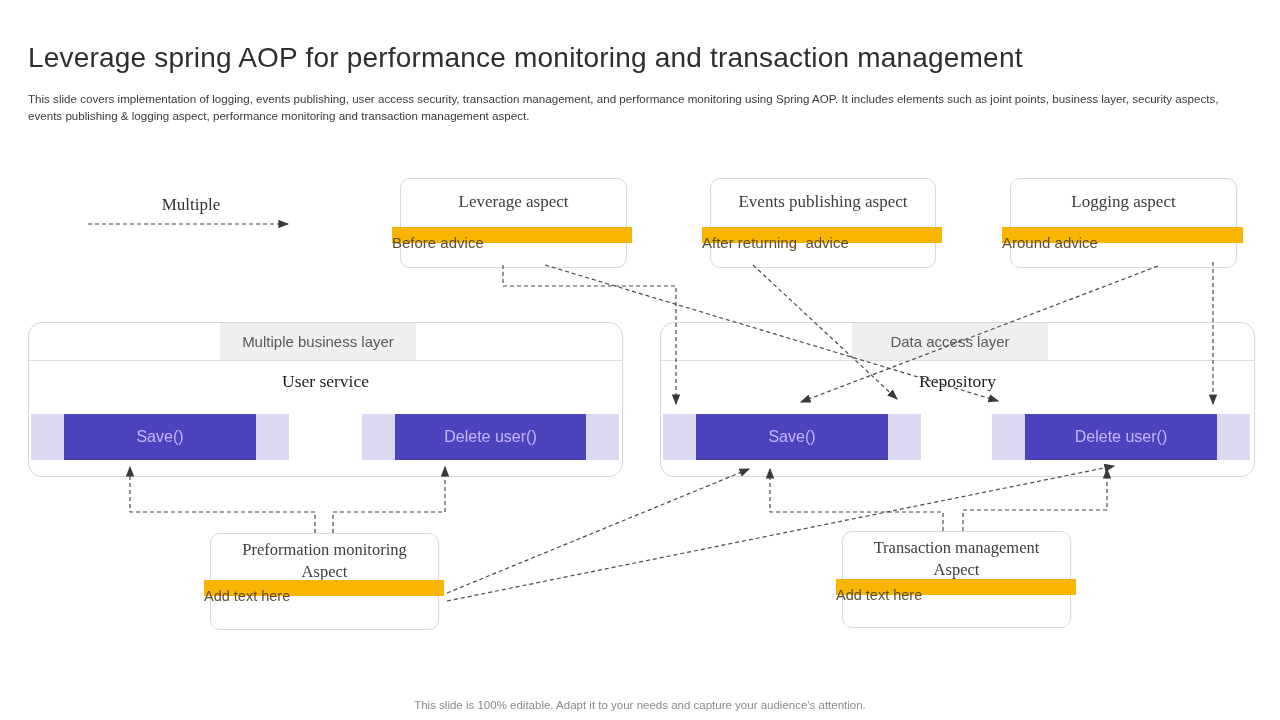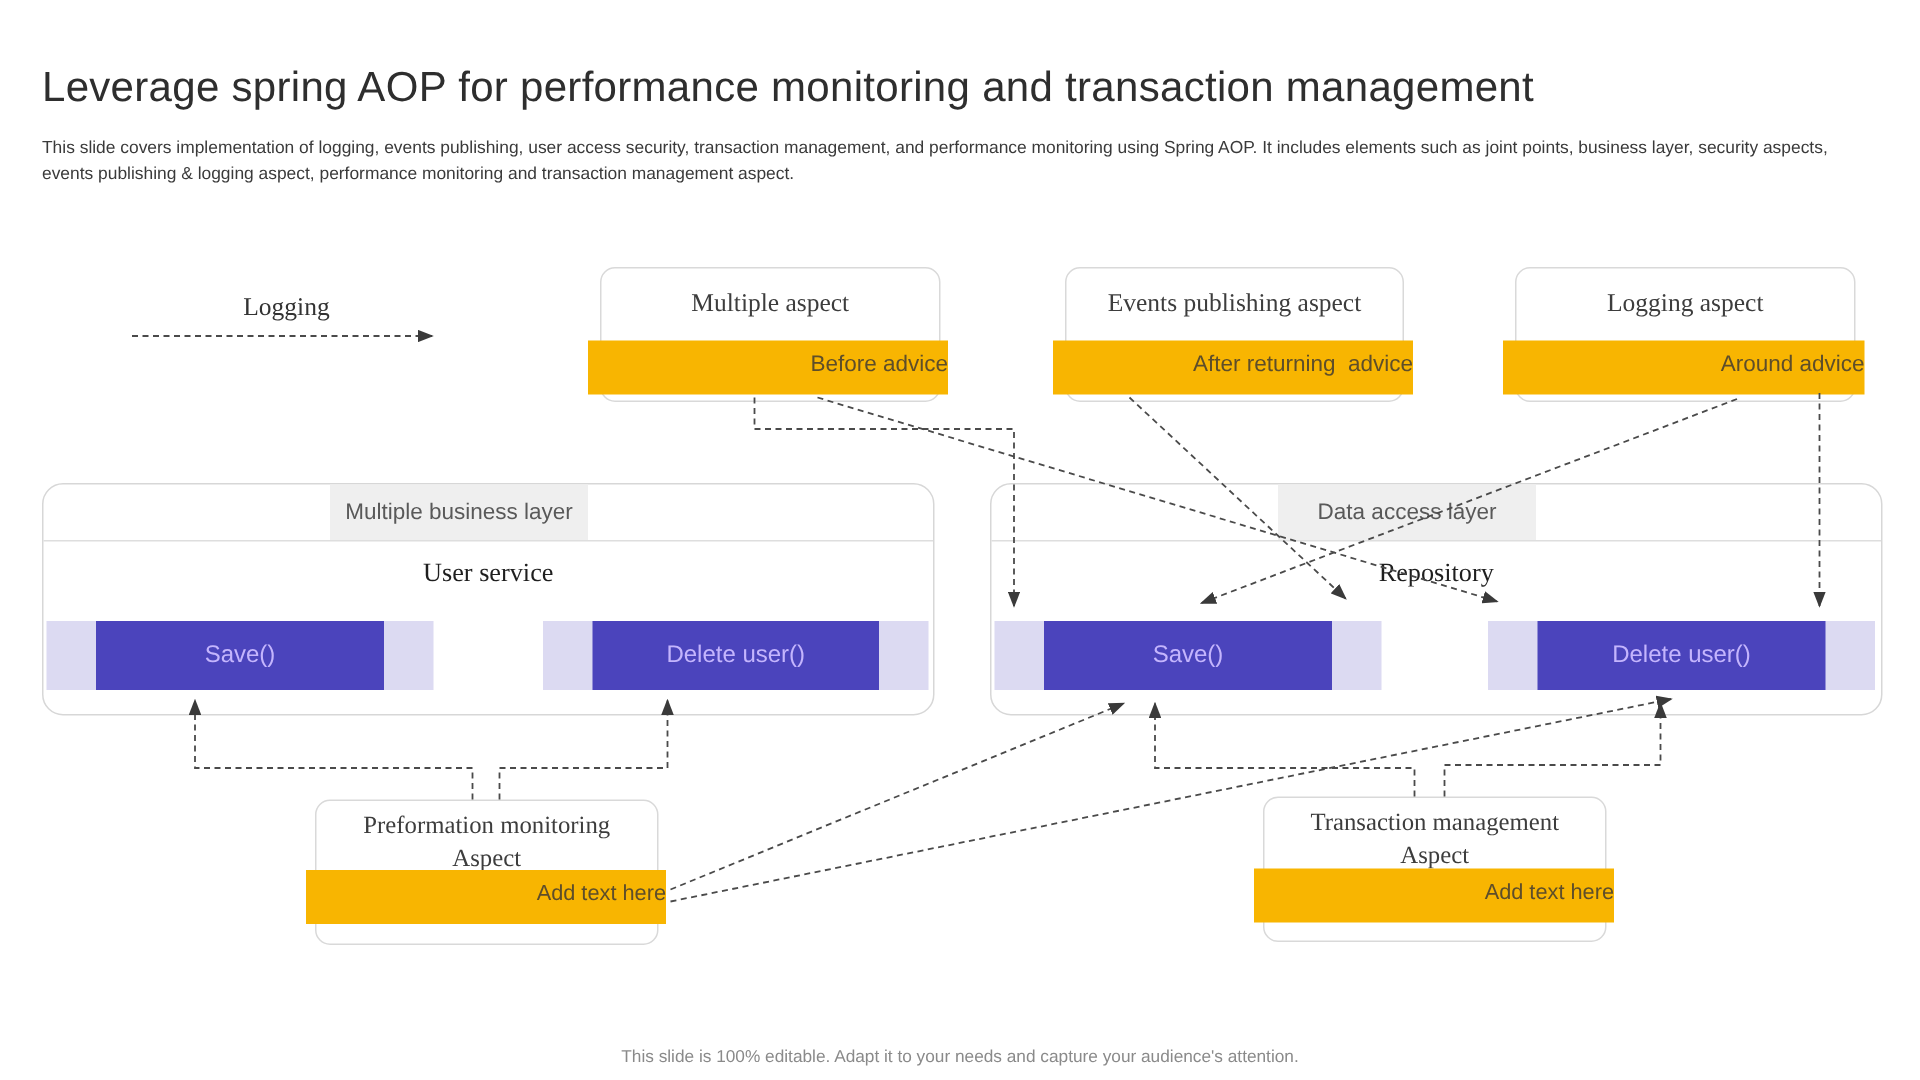--- a/index.html
+++ b/index.html
@@ -21,32 +21,32 @@
 
   
   .aspect-card{position:absolute;top:178px;height:88px;background:#fff;
     border:1px solid #d9d9d9;border-radius:10px;z-index:1;}
   .card-security{left:400px;width:225px}
   .card-events{left:710px;width:224px}
   .card-logging{left:1010px;width:225px}
   .aspect-title{margin-top:13px;text-align:center;font-family:"Liberation Serif",serif;
     font-size:17px;color:#3d3d3d;}
 
-  .advice-bar{position:absolute;height:36px;background:var(--gold,#f8b501);z-index:3;
-    color:var(--gold-text,#5e4e2a);font-size:15px;line-height:32px;text-align:right;white-space:pre;}
+  .advice-bar{position:absolute;height:16px;background:var(--gold,#f8b501);z-index:3;
+    color:var(--gold-text,#5e4e2a);font-size:15px;line-height:32px;text-align:left;white-space:pre;}
   .advice-security{left:392px;top:227px;width:240px}
   .advice-events{left:702px;top:227px;width:240px}
   .advice-logging{left:1002px;top:227px;width:241px}
 
   
   .layer{position:absolute;top:322px;height:153px;background:#fff;
     border:1px solid #d7d7d7;border-radius:14px;z-index:1;}
   .layer-business{left:28px;width:593px}
   .layer-data{left:660px;width:593px}
-  .layer-header{position:absolute;top:0;left:191px;width:172px;height:37px;background:#efefef;
+  .layer-header{position:absolute;top:0;left:191px;width:196px;height:37px;background:#efefef;
     font-size:15px;color:#595959;line-height:37px;text-align:center;}
   .layer-divider{position:absolute;top:37px;left:0;right:0;border-top:1px solid #dedede;}
   .layer-title{position:absolute;top:48px;left:0;width:100%;text-align:center;
     font-family:"Liberation Serif",serif;font-weight:normal;font-size:17.5px;color:#1f1f1f;}
   .method-row{position:absolute;top:91px;height:46px;background:var(--lavender,#dcdaf2);}
   .row-b-save{left:2px;width:258px}
   .row-b-delete{left:333px;width:257px}
   .row-d-save{left:2px;width:258px}
   .row-d-delete{left:331px;width:258px}
   .method-btn{position:absolute;left:33px;right:33px;top:0;bottom:0;background:var(--purple,#4b44bc);
@@ -71,24 +71,24 @@
   .connector-layer polyline{fill:none;stroke:#4a4a4a;stroke-width:1.2;stroke-dasharray:4 3;}
 </style>
 </head>
 <body>
 
 <div class="slide">
 
   <h1 class="slide-title">Leverage spring AOP for performance monitoring and transaction management</h1>
   <p class="slide-desc">This slide covers implementation of logging, events publishing, user access security, transaction management, and performance monitoring using Spring AOP. It includes elements such as joint points, business layer, security aspects, events publishing  &amp; logging aspect, performance monitoring and transaction management aspect.</p>
 
-  <div class="pointcut-label">Logging</div>
+  <div class="pointcut-label">Multiple</div>
 
   <div class="aspect-card card-security">
-    <div class="aspect-title">Multiple aspect</div>
+    <div class="aspect-title">Leverage aspect</div>
   </div>
   <div class="aspect-card card-events">
     <div class="aspect-title">Events publishing aspect</div>
   </div>
   <div class="aspect-card card-logging">
     <div class="aspect-title">Logging aspect</div>
   </div>
   <div class="advice-bar advice-security">Before advice</div>
   <div class="advice-bar advice-logging">Around advice</div>
   <div class="advice-bar advice-events">After returning  advice</div>

